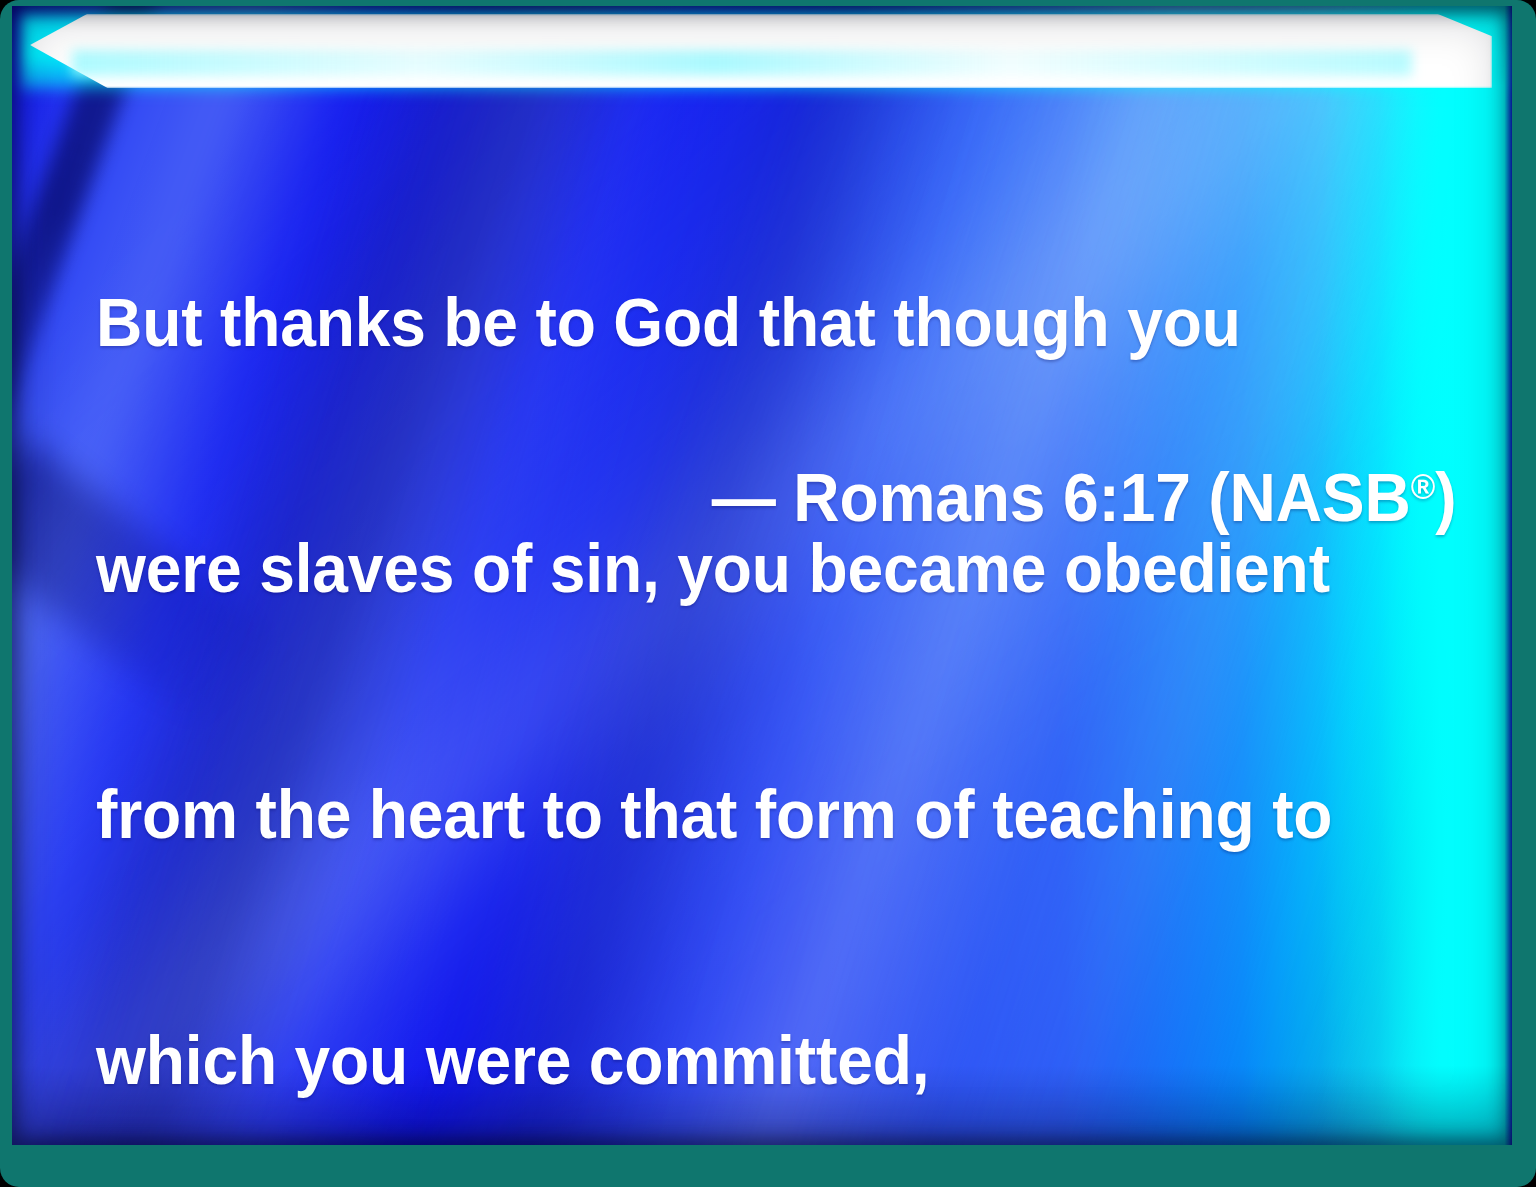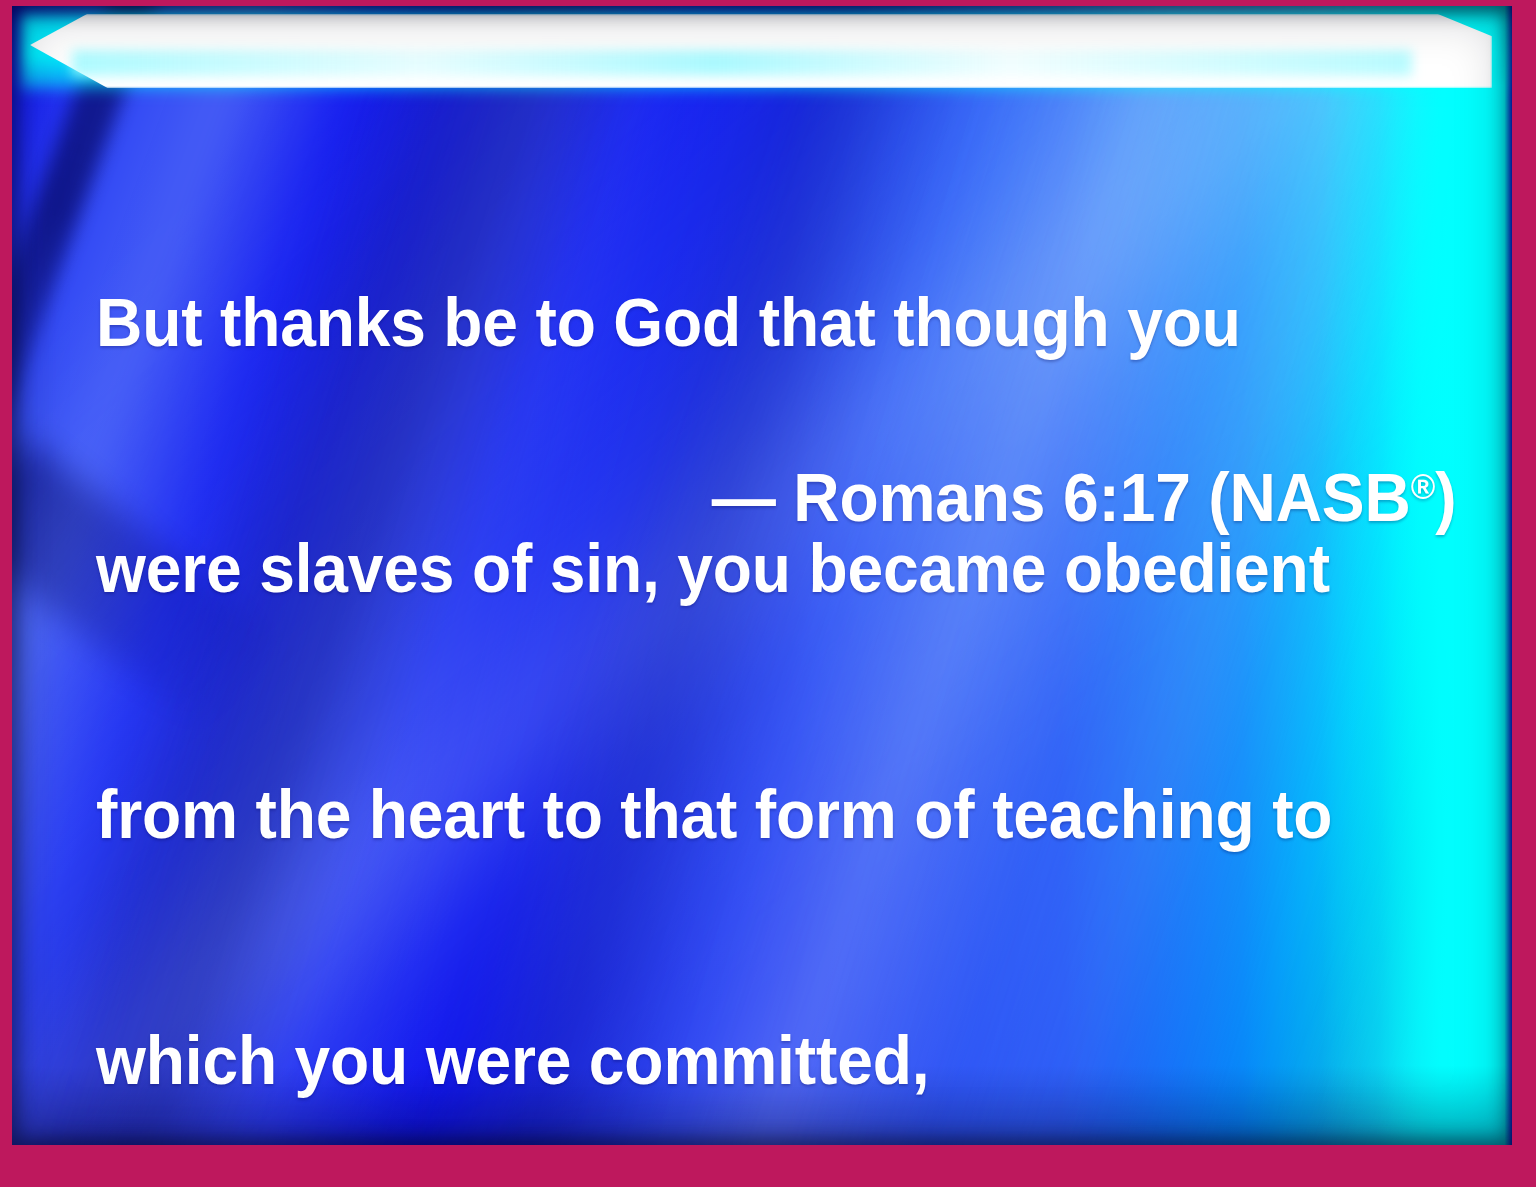--- a/index.html
+++ b/index.html
@@ -12,22 +12,23 @@
     height: 1187px;
     overflow: hidden;
     font-family: "Liberation Sans", "DejaVu Sans", sans-serif;
   }
 
   
   #slide {
     position: relative;
     width: 1536px;
     height: 1187px;
-    background: #be185d;
+    background: #0f766e;
     overflow: hidden;
+    border-radius: 19px;
   }
 
   
   #canvas {
     position: absolute;
     left: 12px;
     top: 6px;
     width: 1500px;
     height: 1139px;
     overflow: hidden;

